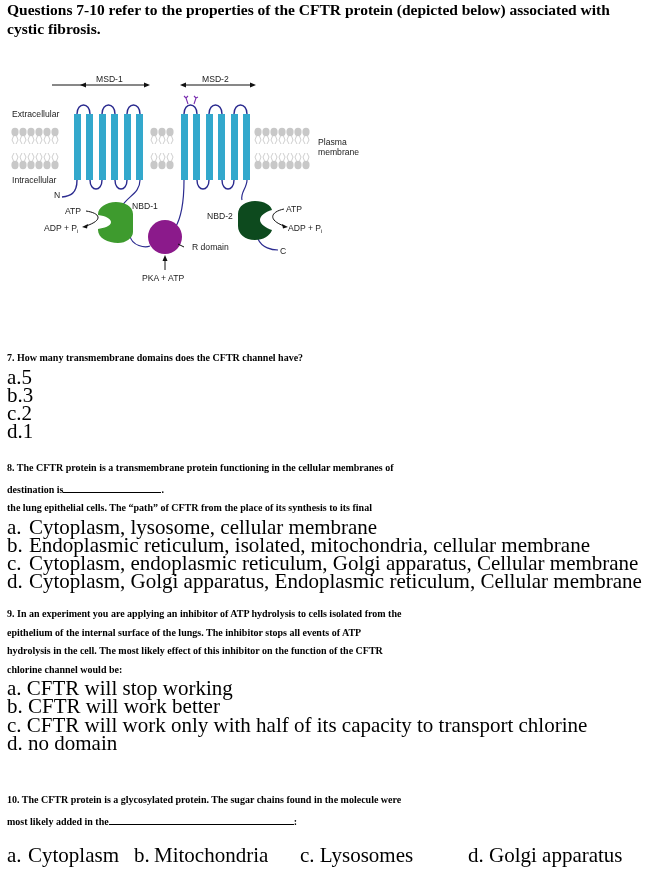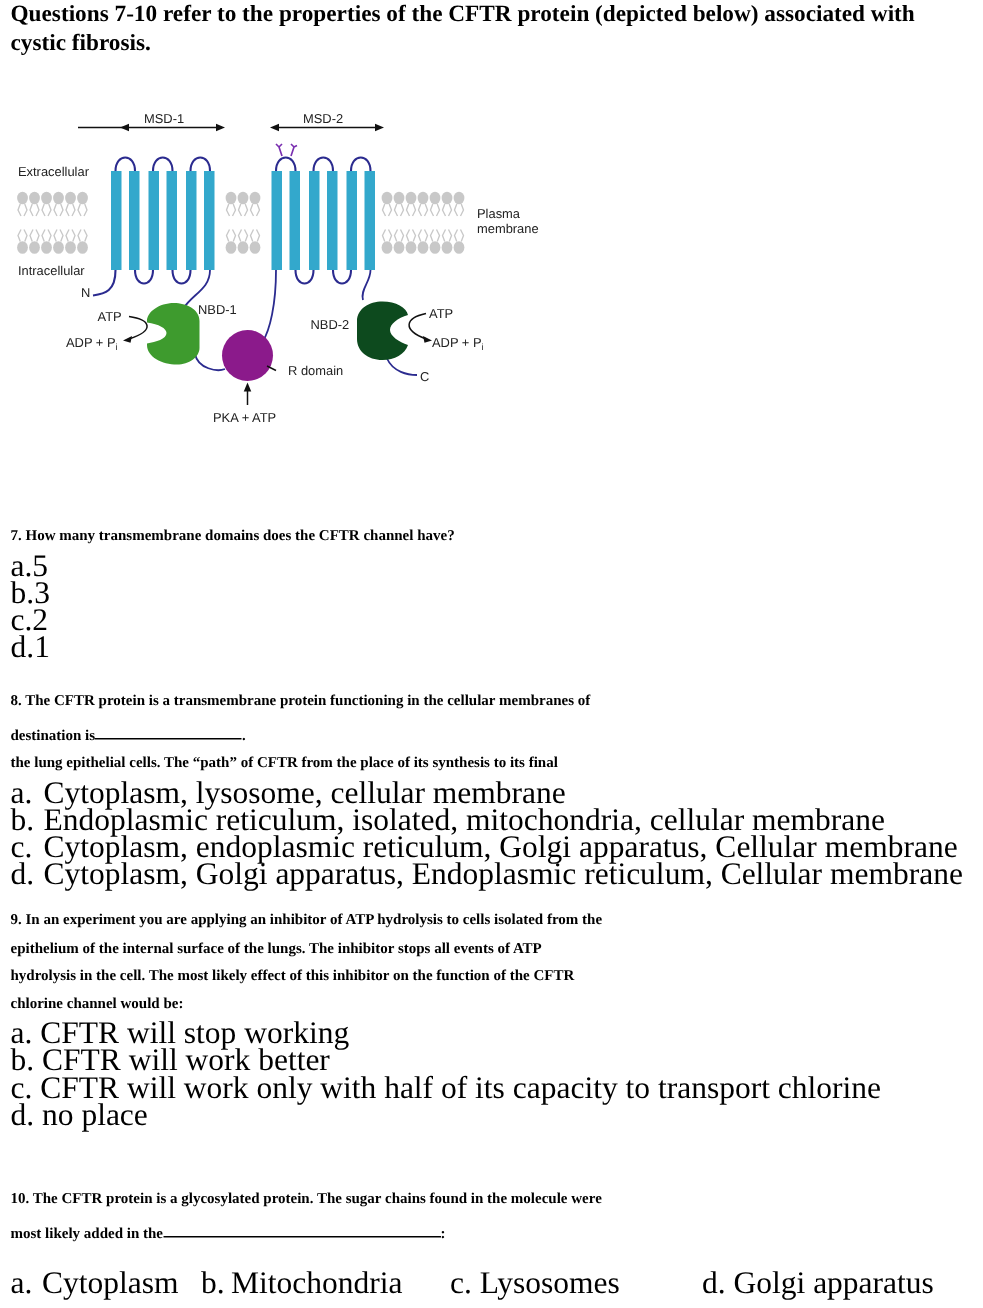--- a/index.html
+++ b/index.html
@@ -201,21 +201,21 @@
 <div class="abs" style="left:7px; top:605px; width:645px;">
   <div class="q bold">
     <div><span>9.</span> <span>In an experiment you are applying an inhibitor of ATP hydrolysis to cells isolated from the</span></div>
     <div>epithelium of the internal surface of the lungs. The inhibitor stops all events of ATP</div>
     <div>hydrolysis in the cell. The most likely effect of this inhibitor on the function of the CFTR</div>
     <div>chlorine channel would be:</div>
   </div>
   <div class="opt">a. CFTR will stop working</div>
   <div class="opt">b. CFTR will work better</div>
   <div class="opt">c. CFTR will work only with half of its capacity to transport chlorine</div>
-  <div class="opt">d. no place</div>
+  <div class="opt">d. no domain</div>
 </div>
 
 <div class="abs" style="left:7px; top:791px; width:645px;">
   <div class="q bold">
     <div><span>10.</span> <span>The CFTR protein is a glycosylated protein. The sugar chains found in the molecule were</span></div>
     <div><span>most likely added in the</span><span class="blank" style="width:185px;"></span><span>:</span></div>
   </div>
 </div>
 <div class="abs opt" style="left:7px; top:846px;"><span style="display:inline-block;width:21px">a.</span><span>Cytoplasm</span></div>
 <div class="abs opt" style="left:134px; top:846px;"><span style="display:inline-block;width:20px">b.</span><span>Mitochondria</span></div>

